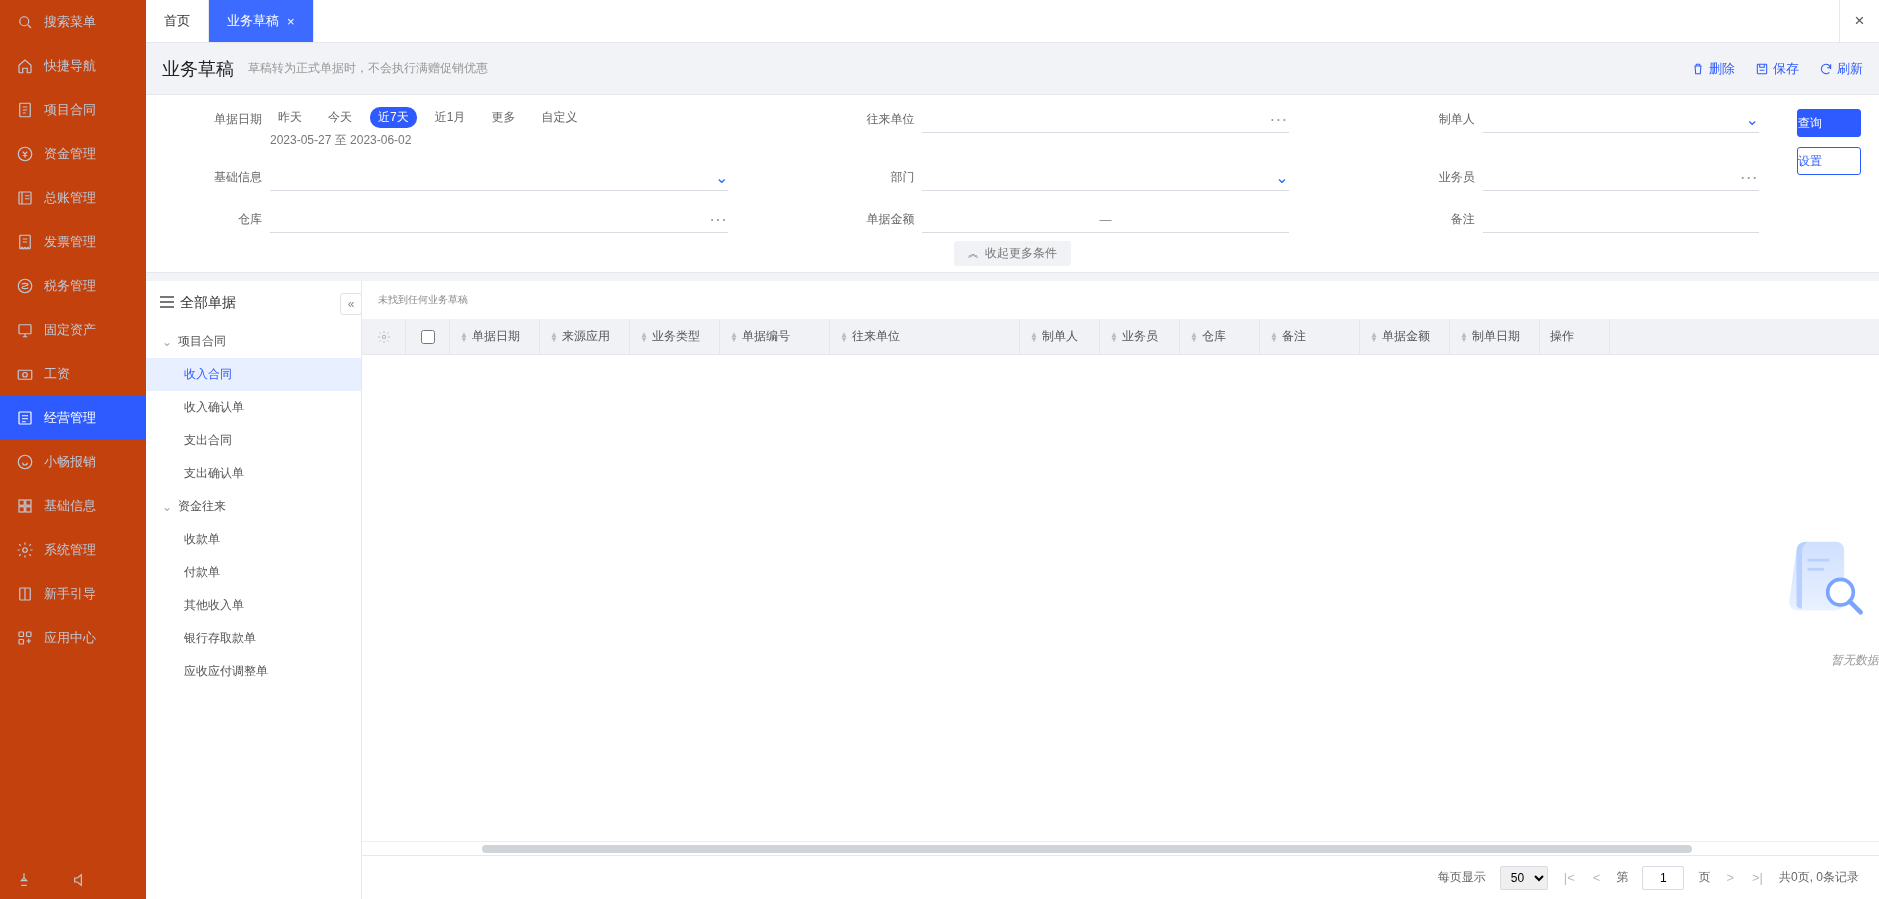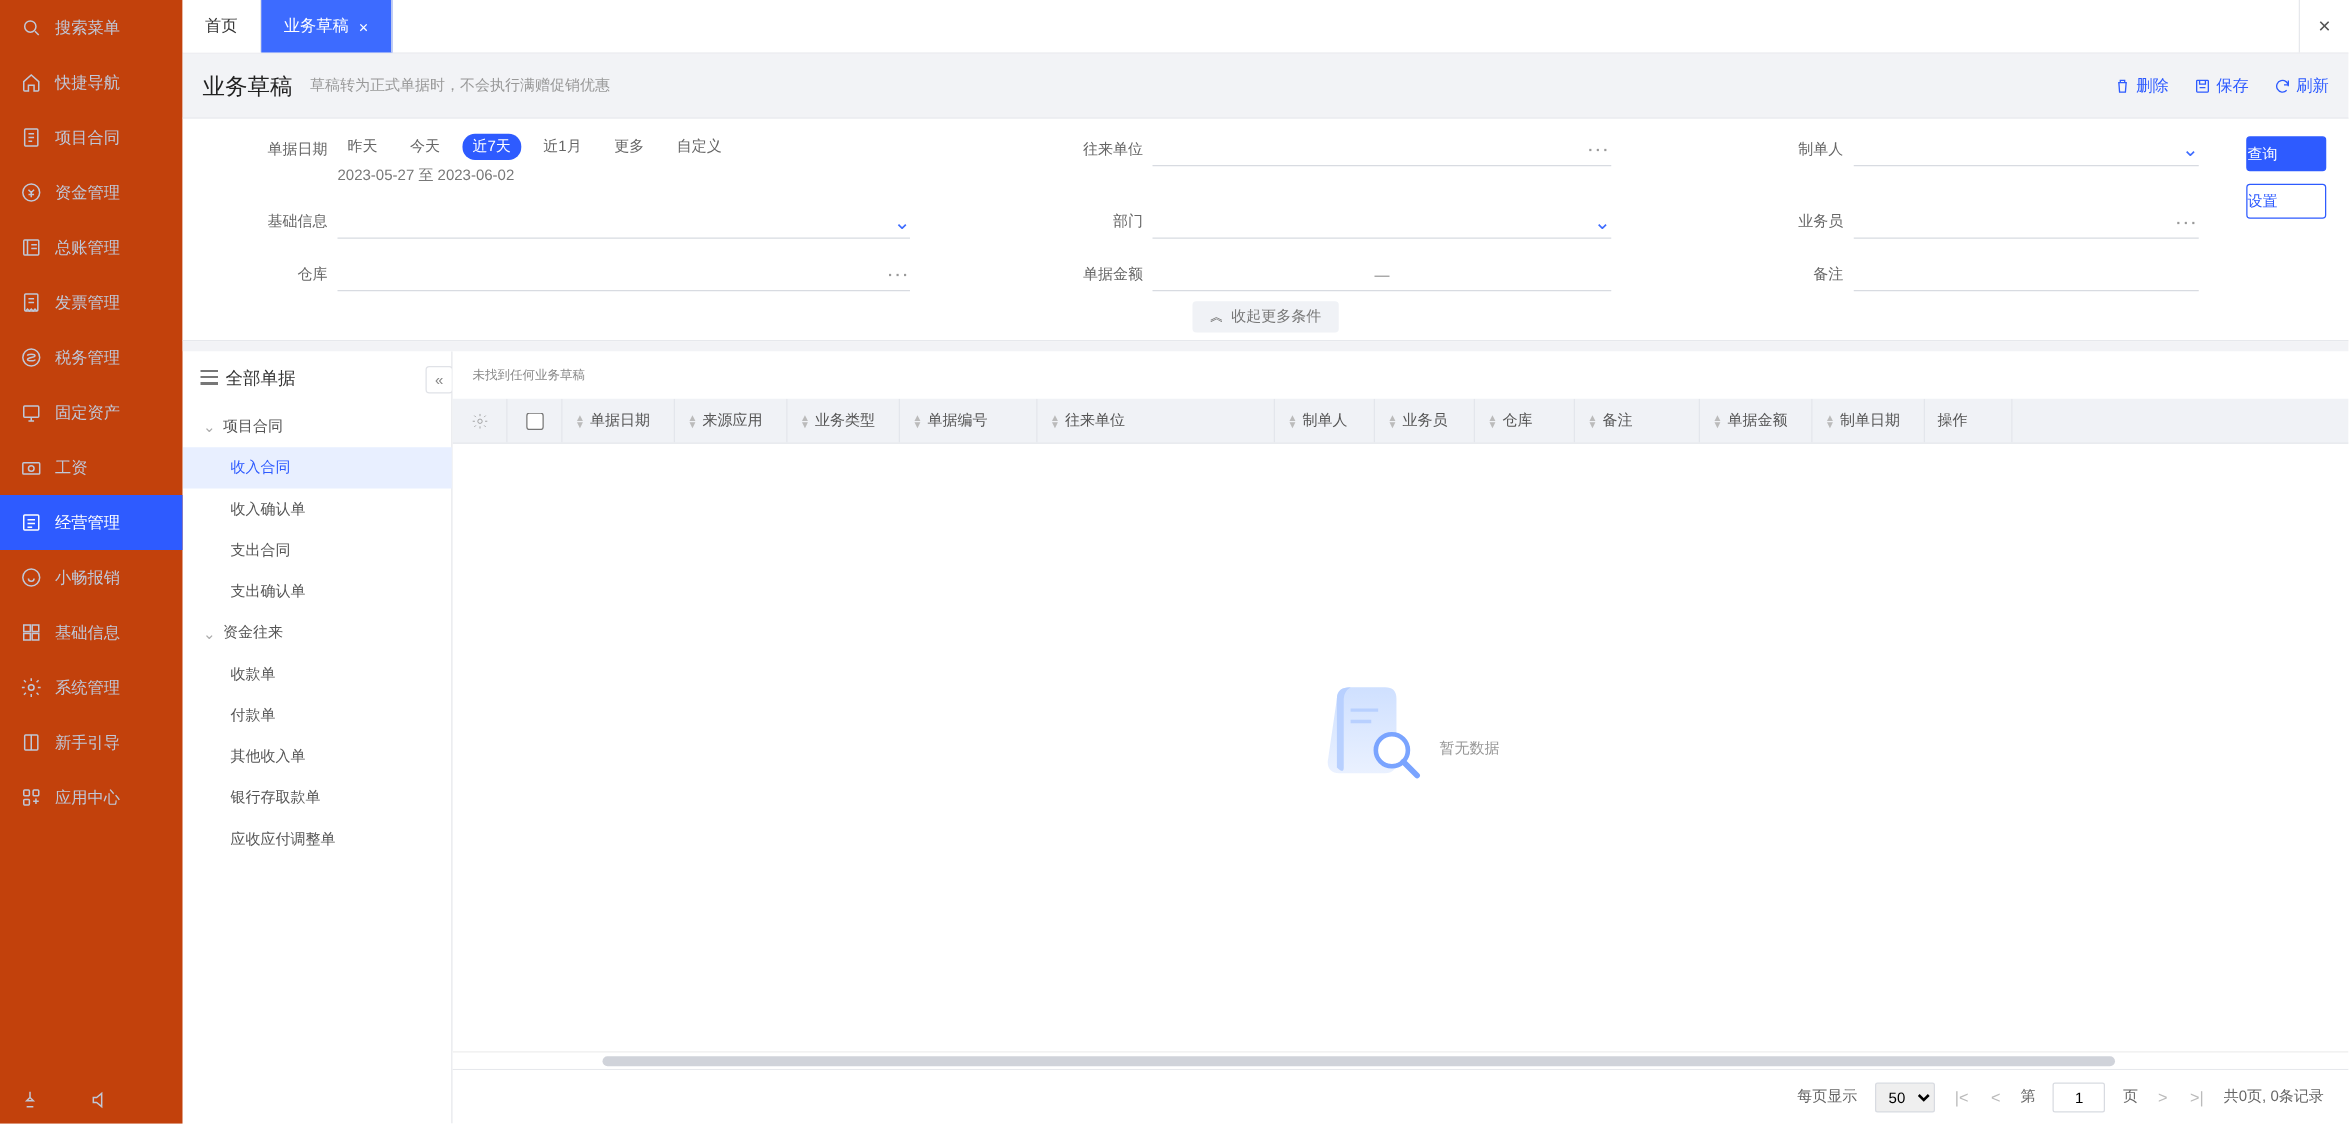--- a/index.html
+++ b/index.html
@@ -67,21 +67,21 @@
 .cat-item.active { background: #e8efff; color: #2e5bff; }
 
 .data-area { flex: 1; display: flex; flex-direction: column; overflow: hidden; }
 .status-line { padding: 12px 16px; color: #888; font-size: 10px; }
 .table-header { display: flex; background: #f0f2f6; height: 36px; align-items: stretch; border-bottom: 1px solid #e6e8ec; overflow-x: hidden; }
 .th { display: flex; align-items: center; padding: 0 10px; border-right: 1px solid #e3e6ec; color: #555; flex-shrink: 0; position: relative; }
 .th .sort { display: inline-flex; flex-direction: column; margin-right: 4px; line-height: 5px; color: #bbb; font-size: 8px; }
 .th input[type=checkbox] { width: 14px; height: 14px; }
 .th-gear { justify-content: center; width: 44px; }
 .th-gear svg { width: 14px; height: 14px; stroke: #888; fill: none; }
-.empty { flex: 1; display: flex; flex-direction: row; align-items: center; justify-content: center; color: #999; }
+.empty { flex: 1; display: flex; flex-direction: column; align-items: flex-end; justify-content: center; color: #999; font-style: italic; }
 .empty-img { width: 110px; height: 110px; margin-bottom: 14px; }
 .hscroll { height: 14px; background: #fff; position: relative; border-top: 1px solid #eee; padding: 2px 10px; }
 .hscroll-thumb { position: absolute; left: 120px; top: 3px; height: 8px; width: 1210px; background: #d0d3da; border-radius: 4px; }
 
 .pager { height: 44px; border-top: 1px solid #e6e8ec; display: flex; align-items: center; justify-content: flex-end; padding: 12px 20px; gap: 14px; color: #666; font-size: 12px; }
 .pager select, .pager input { height: 24px; border: 1px solid #d8dbe1; border-radius: 2px; padding: 0 6px; font-size: 12px; }
 .pager input { width: 42px; text-align: center; }
 .pager .pbtn { color: #bbb; cursor: pointer; font-size: 13px; padding: 0 2px; }
 </style>
 </head>

